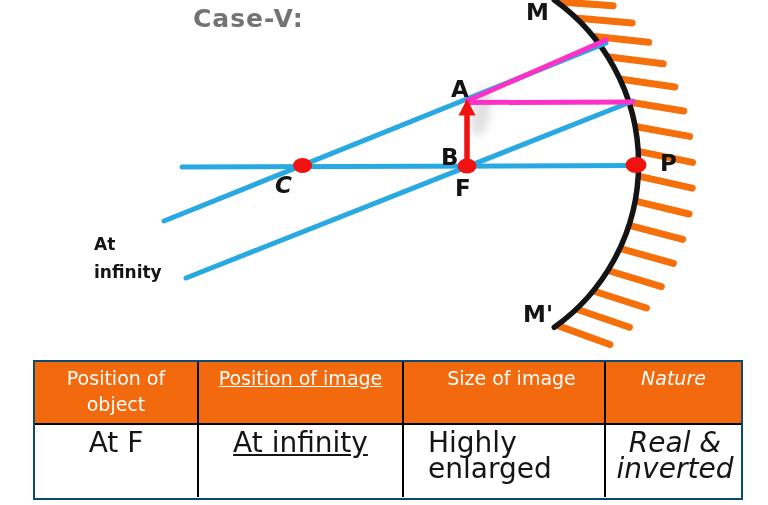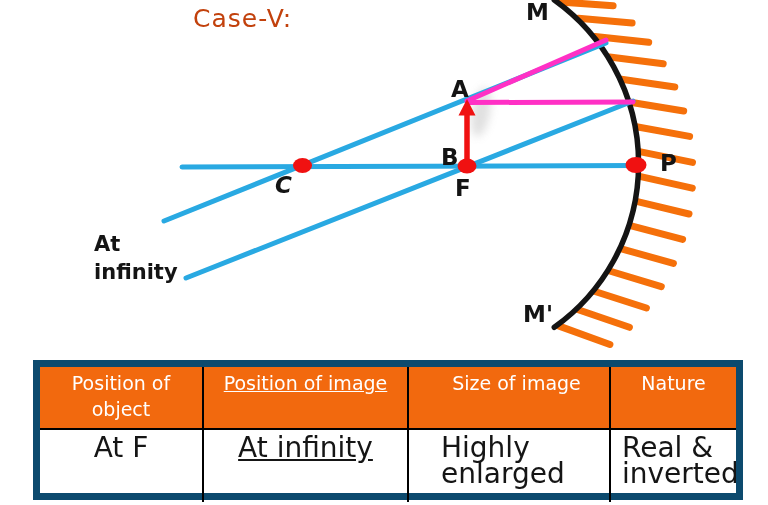--- a/index.html
+++ b/index.html
@@ -1,53 +1,53 @@
 <!DOCTYPE html>
 <html><head>
 <meta charset="utf-8">
 <style>
   html,body{margin:0;padding:0;background:#fff;}
   .stage{
     position:relative;width:768px;height:505px;background:#ffffff;overflow:hidden;
     font-family:"DejaVu Sans", sans-serif;color:#151515;
   }
   .case-title{
-    position:absolute;left:193px;top:4px;font-size:25px;font-weight:normal;
-    color:#c2410c;letter-spacing:1px;
+    position:absolute;left:193px;top:4px;font-size:25px;font-weight:bold;
+    color:#737373;letter-spacing:1px;
   }
   .diagram-svg{position:absolute;left:0;top:0;}
   .pt-label{position:absolute;font-size:23px;font-weight:bold;color:#141414;line-height:1;}
   .pt-italic{font-style:italic;}
   .infinity-label{
-    position:absolute;left:94px;top:230px;font-size:21px;font-weight:bold;
+    position:absolute;left:94px;top:230px;font-size:17px;font-weight:bold;
     line-height:28px;white-space:pre-line;color:#141414;
   }
   
   .ptable{
     position:absolute;left:33px;top:360px;width:710px;height:140px;
-    border:7px solid #0c4a6e;box-sizing:border-box;background:#fff;
+    border:2px solid #0c4a6e;box-sizing:border-box;background:#fff;
   }
   .trow{display:flex;width:100%;box-sizing:border-box;}
   .trow.header{height:63px;background:#F2690E;border-bottom:2px solid #000;}
   .trow.body{height:72px;}
   .tcell{
     box-sizing:border-box;border-right:2px solid #000;
     display:block;overflow:hidden;
   }
   .tcell:last-child{border-right:none;}
-  .c1{width:164px;} .c2{width:205px;text-decoration:underline;} .c3{width:202px;padding-left:15px;} .c4{flex:1;}
+  .c1{width:164px;} .c2{width:205px;text-decoration:underline;} .c3{width:202px;padding-left:15px;} .c4{flex:1;font-style:italic;}
   .header .tcell{
     color:#fff;font-size:19px;line-height:26px;text-align:center;padding-top:3px;
   }
   .body .tcell{
     font-size:28px;line-height:26px;padding-top:5px;white-space:pre-line;
   }
   .body .c1,.body .c2{text-align:center;}
-  .body .c3{text-align:left;padding-left:32px;}
-  .body .c4{text-align:left;padding-left:11px;}
+  .body .c3{text-align:left;padding-left:24px;}
+  .body .c4{text-align:center;padding-left:3px;}
 </style>
 </head>
 <body>
 
 <div class="stage">
 
   <div class="case-title">Case-V:</div>
 
   <svg class="diagram-svg" width="768" height="360" viewBox="0 0 768 360">
     <defs>

